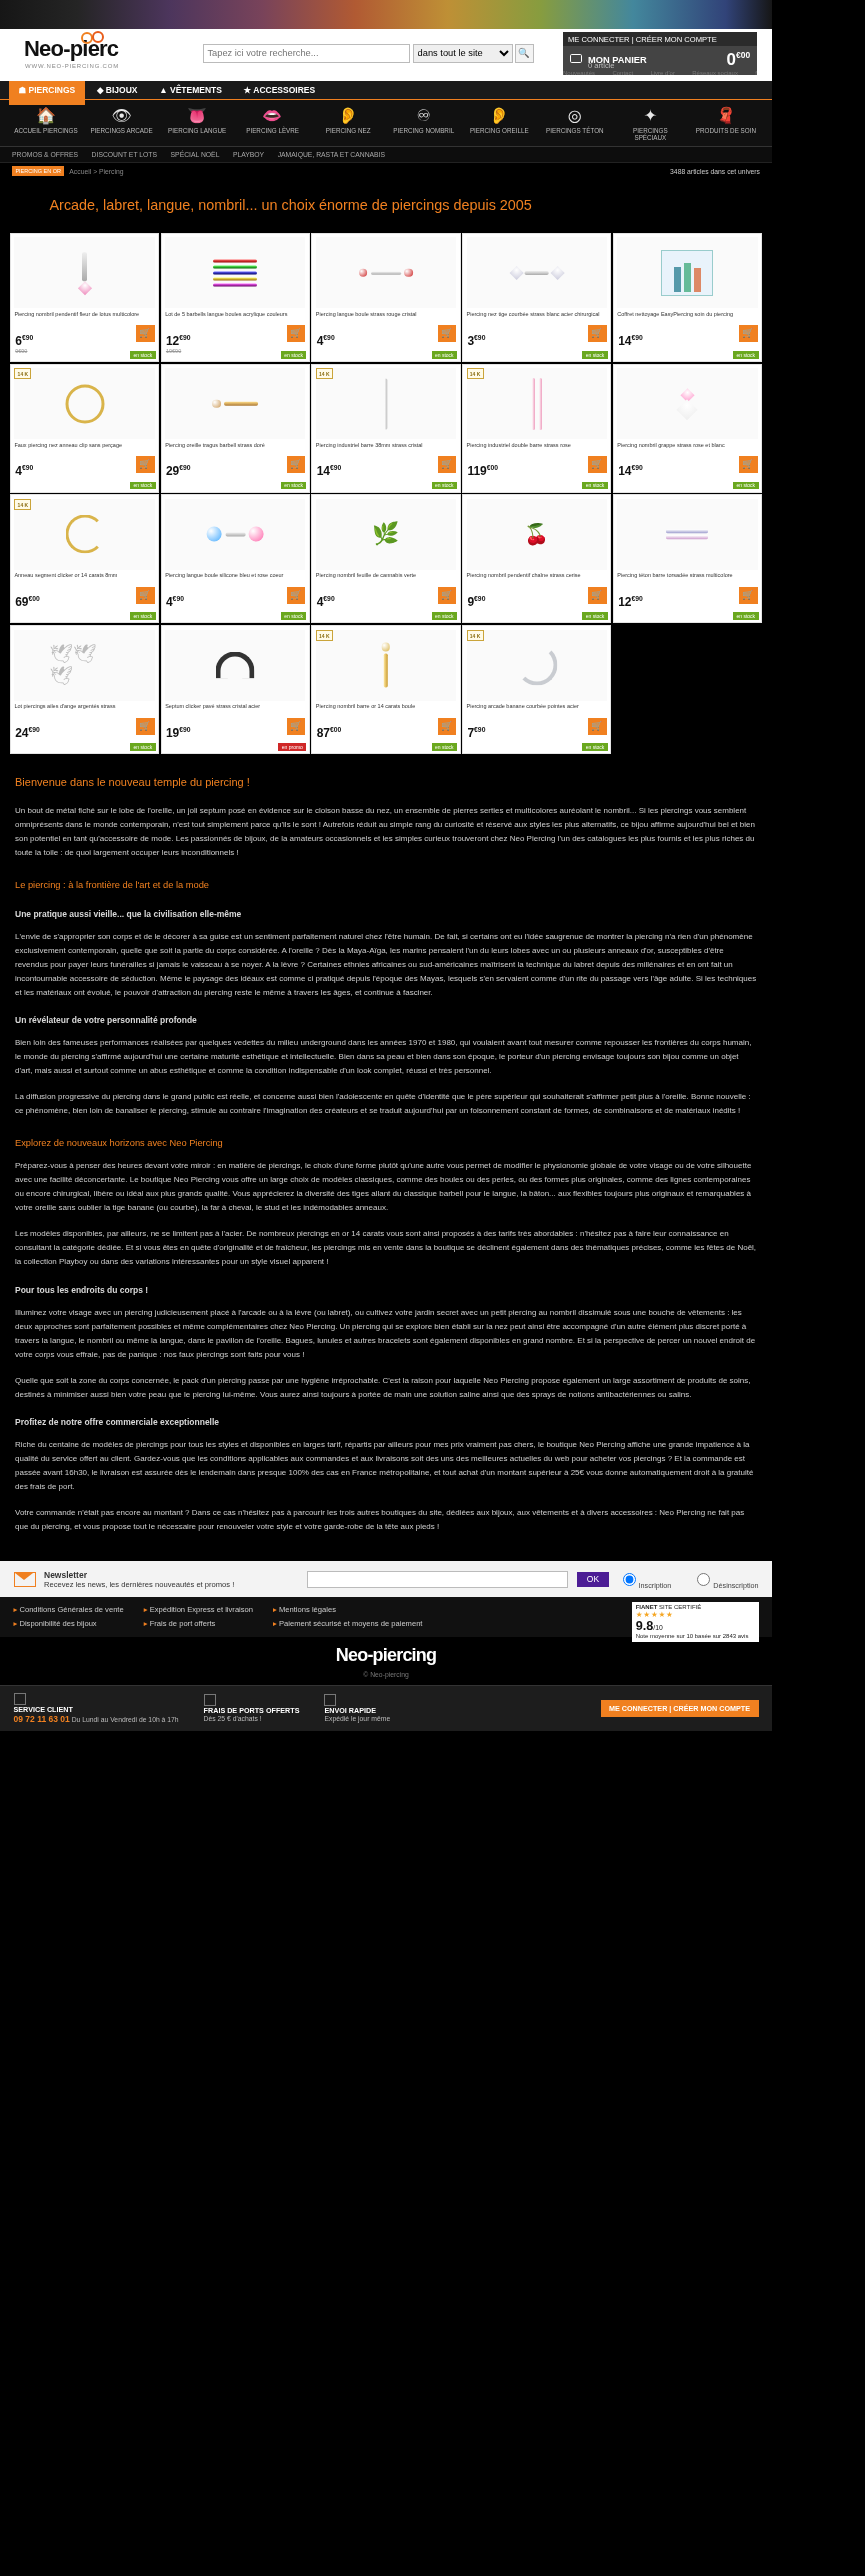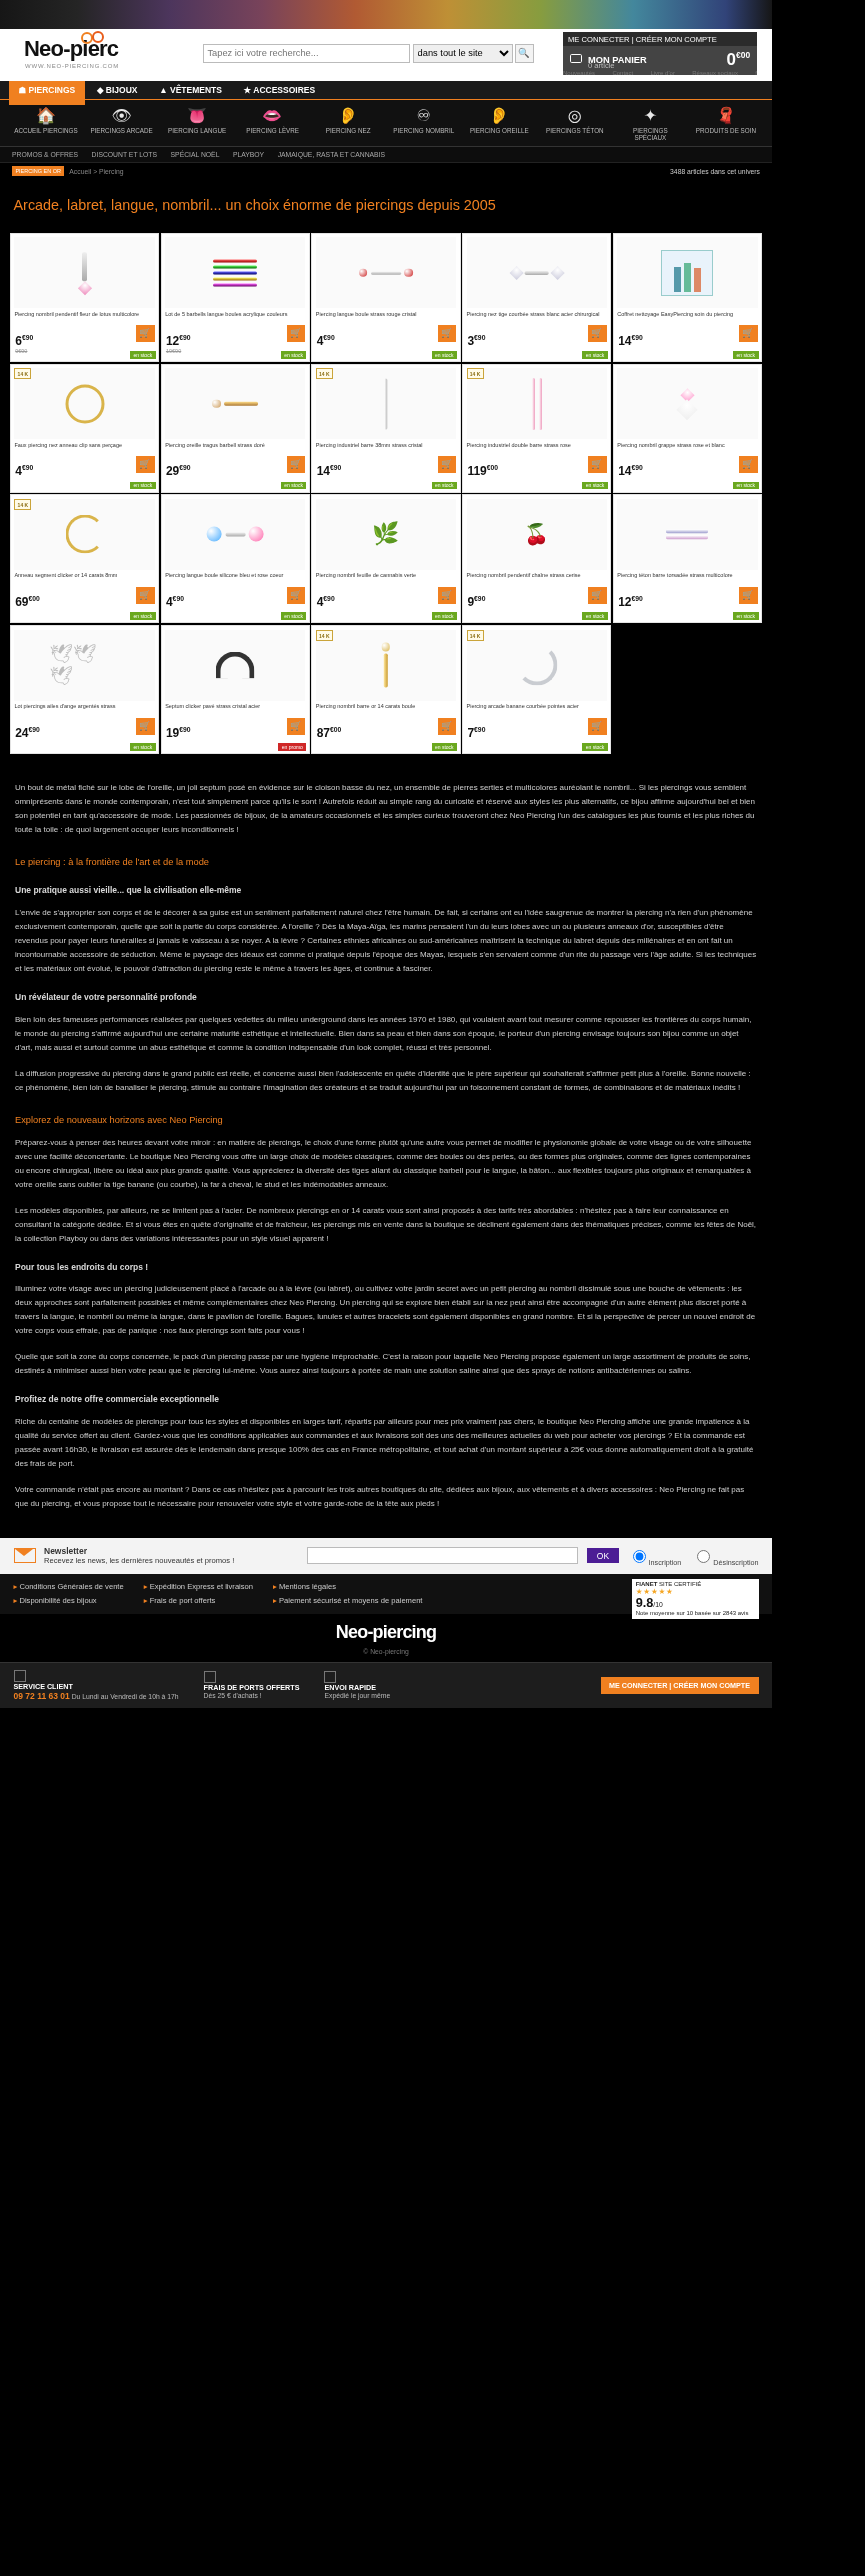--- a/index.html
+++ b/index.html
@@ -55,21 +55,21 @@
 
   
   .subnav { background:#0d0d0d; display:flex; gap:13.5px; padding:4.2px 12px; font-size:6.8px; color:#aaa; border-bottom:0.8px solid #222; }
 
   
   .crumbbar { display:flex; align-items:center; background:#000; padding:3.4px 12px; font-size:6.8px; color:#888; }
   .crumb-home { background:#f08020; color:#fff; font-size:5.5px; padding:1.7px 3.4px; margin-right:5px; line-height:1.1; text-align:center;}
   .crumb-right { margin-left:auto; color:#ccc; font-size:6.8px; }
 
   
-  .pagetitle { color:#f08020; font-size:14.4px; padding:8.5px 13.5px 10px 13.5px; font-weight:normal; }
+  .pagetitle { color:#f08020; font-size:14.4px; padding:8.5px 13.5px 10px 13.5px; font-weight:normal;margin-left:36px; }
 
   
   .grid { display:grid; grid-template-columns:repeat(5,1fr); gap:1.7px; padding:0 10px; }
   .card { background:#fff; border:0.8px solid #e3e3e3; position:relative; height:129px; overflow:hidden; }
   .card .badge14k { position:absolute; left:3.4px; top:3.4px; width:17px; height:11px; border:0.8px solid #caa43a; background:#fffbe8; color:#8a6d12; font-size:5px; text-align:center; line-height:10px; font-weight:bold; z-index:3;}
   .card .imgbox { height:71px; margin:3.4px 3.4px 0 3.4px; background:#fafafa; position:relative; overflow:hidden; }
   .card .ptitle { font-size:5.5px; color:#333; line-height:1.25; padding:2.5px 3.4px 0 3.4px; height:22px; overflow:hidden; }
   .card .price { position:absolute; left:4.2px; bottom:13.5px; color:#111; font-size:12px; font-weight:bold; }
   .card .price sup { font-size:6.8px; }
   .card .oldprice { position:absolute; left:4.2px; bottom:6.8px; color:#999; font-size:5.5px; text-decoration:line-through; }
@@ -94,21 +94,21 @@
   .article p { margin:8px 0 12px 0; }
 
   
   .newsletter { background:#f3f3f3; color:#333; display:flex; align-items:center; padding:6.8px 13.5px; gap:8.5px; margin-top:6.8px; }
   .nl-ico { width:22px; height:15px; border:1.7px solid #f08020; position:relative; }
   .nl-ico:after { content:""; position:absolute; left:0; top:0; width:0; height:0; border-left:9.3px solid transparent; border-right:9.3px solid transparent; border-top:7.6px solid #f08020; }
   .nl-text { font-size:7.6px; flex:0 0 254px; }
   .nl-text b { display:block; font-size:8.5px; }
   .newsletter input { flex:1; height:17px; border:0.8px solid #bbb; font-size:8.5px; padding:1.7px 3.4px; }
   .nl-ok { background:#4c1d95; color:#fff; font-size:8.5px; padding:2.5px 10px; }
-  .nl-radios { font-size:7.2px; color:#444; display:flex; gap:11px; }
+  .nl-radios { font-size:7.2px; color:#444; display:flex; gap:21px; }
 
   
   .services { display:flex; background:#111; color:#ccc; font-size:7.6px; padding:8.5px 13.5px; gap:20px; position:relative; }
   .svc-col { display:flex; flex-direction:column; gap:5px; }
   .svc-item:before { content:"▸ "; color:#f08020; }
   .fianet { position:absolute; right:13.5px; top:5px; width:127px; background:#fff; color:#222; font-size:6px; padding:2.5px 4.2px; }
   .fianet .stars { color:#f5a623; font-size:7.6px; letter-spacing:0.8px; }
   .fianet .score { font-size:12.7px; font-weight:bold; color:#111; }
   .fianet .score small { font-size:6.8px; font-weight:normal; }
 
@@ -500,20 +500,21 @@
       <div class="price"><span>7</span><sup>€90</sup></div>
       <div class="oldprice"></div>
       <div class="cartbtn">🛒</div>
       <div class="stock">en stock</div>
     </div>
 
     <div class="card" style="background:#000;border:none;"></div>
   </div>
 
   <div class="article">
+    <h2>Bienvenue dans le nouveau temple du piercing !</h2>
     <p>Un bout de métal fiché sur le lobe de l'oreille, un joli septum posé en évidence sur le cloison basse du nez, un ensemble de pierres serties et multicolores auréolant le nombril... Si les piercings vous semblent omniprésents dans le monde contemporain, n'est tout simplement parce qu'ils le sont ! Autrefois réduit au simple rang du curiosité et réservé aux styles les plus alternatifs, ce bijou affirme aujourd'hui bel et bien son potentiel en tant qu'accessoire de mode. Les passionnés de bijoux, de la amateurs occasionnels et les simples curieux trouveront chez Neo Piercing l'un des catalogues les plus fournis et les plus riches du toute la toile : de quoi largement occuper leurs inconditionnels !</p>
 
     <h3>Le piercing : à la frontière de l'art et de la mode</h3>
     <h4>Une pratique aussi vieille... que la civilisation elle-même</h4>
     <p>L'envie de s'approprier son corps et de le décorer à sa guise est un sentiment parfaitement naturel chez l'être humain. De fait, si certains ont eu l'idée saugrenue de montrer la piercing n'a rien d'un phénomène exclusivement contemporain, quelle que soit la partie du corps considérée. A l'oreille ? Dès la Maya-Aïga, les marins pensaient l'un du leurs lobes avec un ou plusieurs anneaux d'or, susceptibles d'être revendus pour payer leurs funérailles si jamais le vaisseau à se noyer. A la lèvre ? Certaines ethnies africaines ou sud-américaines maîtrisent la technique du labret depuis des millénaires et en ont fait un incontournable accessoire de séduction. Même le paysage des idéaux est comme ci pratiqué depuis l'époque des Mayas, lesquels s'en servaient comme d'un rite du passage vers l'âge adulte. Si les techniques et les matériaux ont évolué, le pouvoir d'attraction du piercing reste le même à travers les âges, et continue à fasciner.</p>
     <h4>Un révélateur de votre personnalité profonde</h4>
     <p>Bien loin des fameuses performances réalisées par quelques vedettes du milieu underground dans les années 1970 et 1980, qui voulaient avant tout mesurer comme repousser les frontières du corps humain, le monde du piercing s'affirmé aujourd'hui une certaine maturité esthétique et intellectuelle. Bien dans sa peau et bien dans son époque, le porteur d'un piercing envisage toujours son bijou comme un objet d'art, mais aussi et surtout comme un abus esthétique et comme la condition indispensable d'un look complet, réussi et très personnel.</p>
     <p>La diffusion progressive du piercing dans le grand public est réelle, et concerne aussi bien l'adolescente en quête d'identité que le père supérieur qui souhaiterait s'affirmer petit plus à l'oreille. Bonne nouvelle : ce phénomène, bien loin de banaliser le piercing, stimule au contraire l'imagination des créateurs et se traduit aujourd'hui par un foisonnement constant de formes, de combinaisons et de matériaux inédits !</p>
 
     <h3>Explorez de nouveaux horizons avec Neo Piercing</h3>

